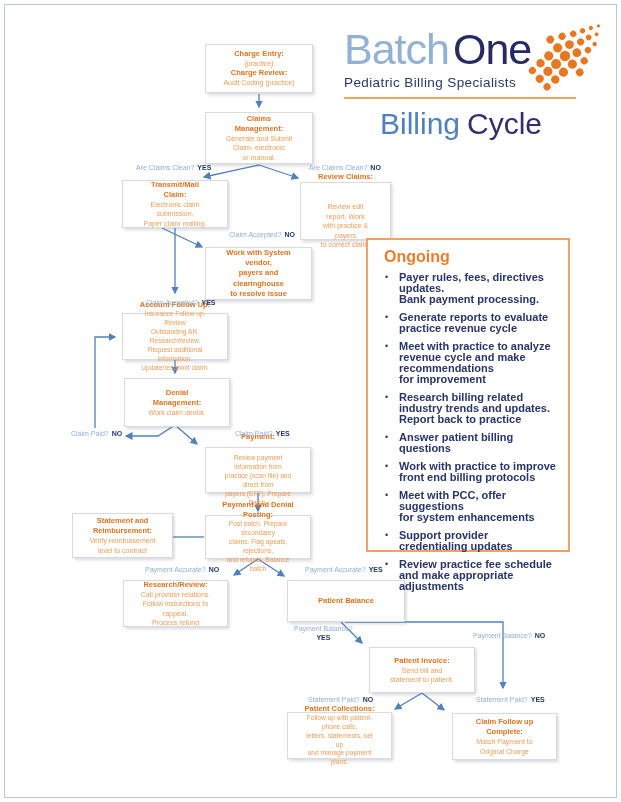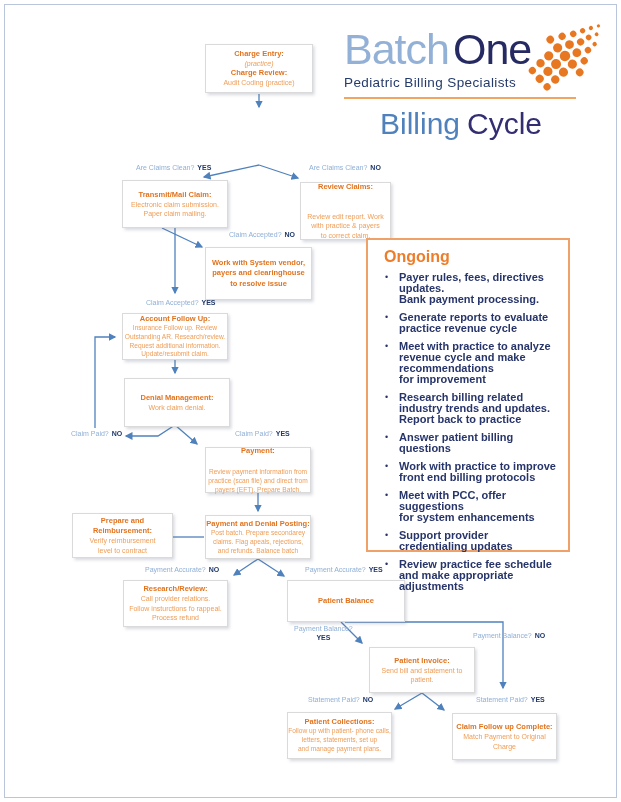--- a/index.html
+++ b/index.html
@@ -15,21 +15,21 @@
   #divider{margin-top:7px;width:232px;height:2px;background:#f2a55e;}
   #billing-cycle{margin-top:8px;text-align:center;font-size:30px;white-space:nowrap;}
   #billing-cycle .light{color:#4f81bd;}
   #billing-cycle .dark{color:#332e71;margin-left:7px;}
   #dots-arrow{position:absolute;left:516px;top:8px;}
 
   
   .fbox{position:absolute;background:#fff;border:1px solid #dadada;
         box-shadow:1.5px 2px 3px rgba(110,120,140,.28);
         display:flex;flex-direction:column;justify-content:center;align-items:center;
-        text-align:center;padding:3px 0;box-sizing:border-box;}
+        text-align:center;padding:3px 16px;box-sizing:border-box;}
   .fbox .t{color:#e2731e;font-weight:bold;font-size:7.5px;line-height:1.35;white-space:pre-line;}
   .fbox .sub{color:#ef9d57;font-style:italic;font-size:7px;line-height:1.3;}
   .fbox .b{color:#ef9d57;font-size:7px;line-height:1.35;white-space:pre-line;}
 
   
   .qlabel{position:absolute;font-size:7px;color:#8fafd6;white-space:nowrap;}
   .qlabel .ans{color:#20386b;font-weight:bold;margin-left:3px;}
   .qlabel.stacked{text-align:center;}
   .qlabel.stacked .ans{display:block;margin-left:0;margin-top:2px;}
 
@@ -121,20 +121,26 @@
     <line class="arrow" x1="422" y1="693" x2="444" y2="710" marker-end="url(#ah)"></line>
   </svg>
 
   <div class="fbox" style="left:205px;top:44px;width:108px;height:49px;">
     <div class="t">Charge Entry:</div>
     <div class="sub">(practice)</div>
     <div class="t">Charge Review:</div>
     <div class="b">Audit Coding (practice)</div>
   </div>
 
+  <div class="fbox" style="left:205px;top:112px;width:108px;height:52px;">
+    <div class="t">Claims Management:</div>
+    <div class="b">Generate and Submit
+Claim- electronic
+or manual.</div>
+  </div>
 
   <div class="fbox" style="left:122px;top:180px;width:106px;height:48px;">
     <div class="t">Transmit/Mail Claim:</div>
     <div class="b">Electronic claim submission.
 Paper claim mailing.</div>
   </div>
 
   <div class="fbox" style="left:300px;top:182px;width:91px;height:58px;gap:20px;">
     <div class="t">Review Claims:</div>
     <div class="b">Review edit report. Work
@@ -169,21 +175,21 @@
   </div>
 
   <div class="fbox" style="left:205px;top:515px;width:106px;height:44px;">
     <div class="t">Payment and Denial Posting:</div>
     <div class="b" style="font-size:6.6px;">Post batch. Prepare secondarey
 claims. Flag apeals, rejections,
 and refunds. Balance batch</div>
   </div>
 
   <div class="fbox" style="left:72px;top:513px;width:101px;height:45px;">
-    <div class="t">Prepare and
+    <div class="t">Statement and
 Reimbursement:</div>
     <div class="b">Verify reimbursement
 level to contract</div>
   </div>
 
   <div class="fbox" style="left:123px;top:580px;width:105px;height:47px;">
     <div class="t">Research/Review:</div>
     <div class="b">Call provider relations.
 Follow insturctions fo rappeal.
 Process refund</div>

